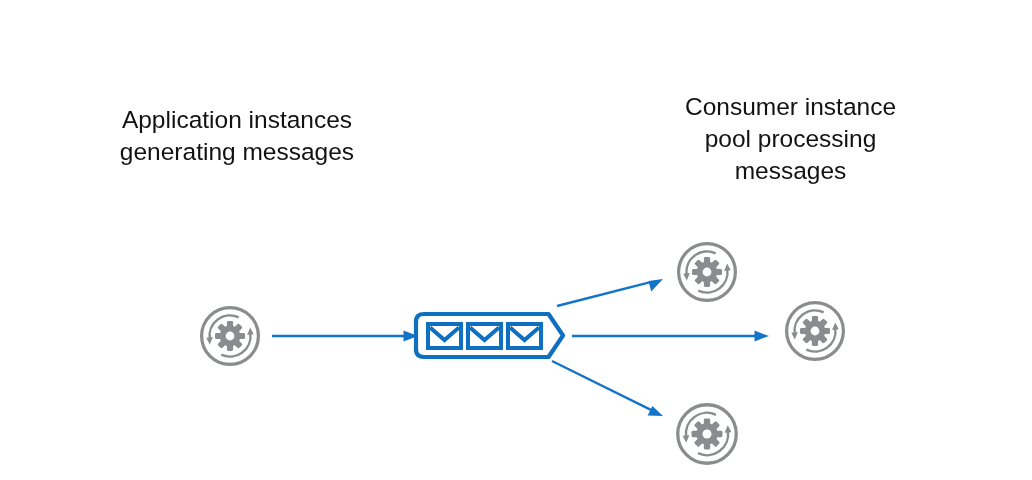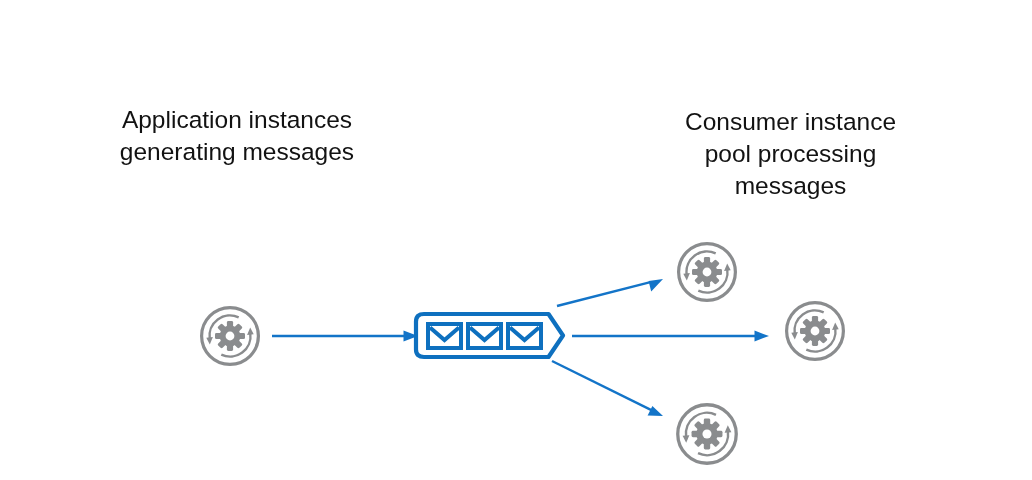--- a/index.html
+++ b/index.html
@@ -14,21 +14,21 @@
   }
   .label {
     position: absolute;
     font-size: 24.5px;
     line-height: 32px;
     color: #121212;
     text-align: center;
     white-space: pre-line;
   }
   .label-producer { left: 92px;  top: 68px; width: 290px; }
-  .label-consumer { left: 648px; top: 70px; width: 285px; }
+  .label-consumer { left: 648px; top: 55px; width: 285px; }
   svg.diagram { position: absolute; left: 0; top: 0; }
 </style>
 </head>
 <body>
 
 <div class="canvas">
 
   <div class="label label-producer">Application instances
 generating messages</div>
 

